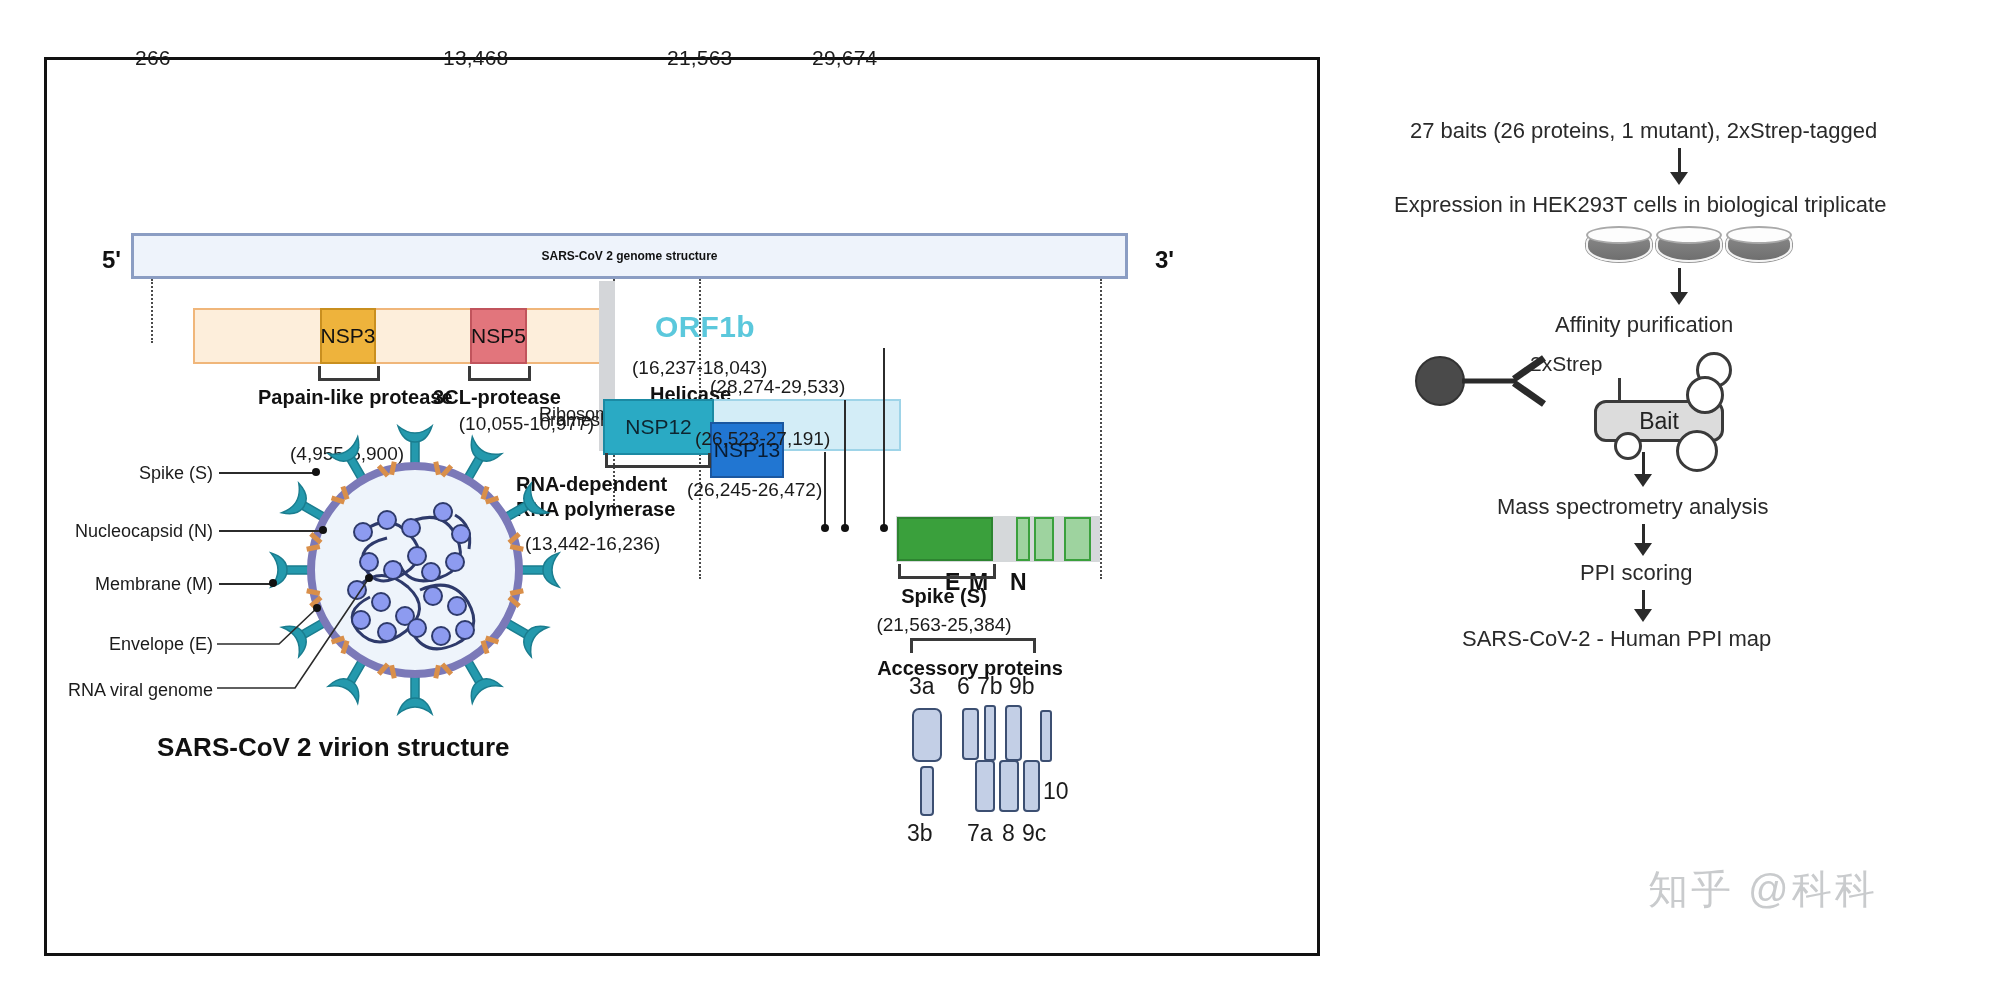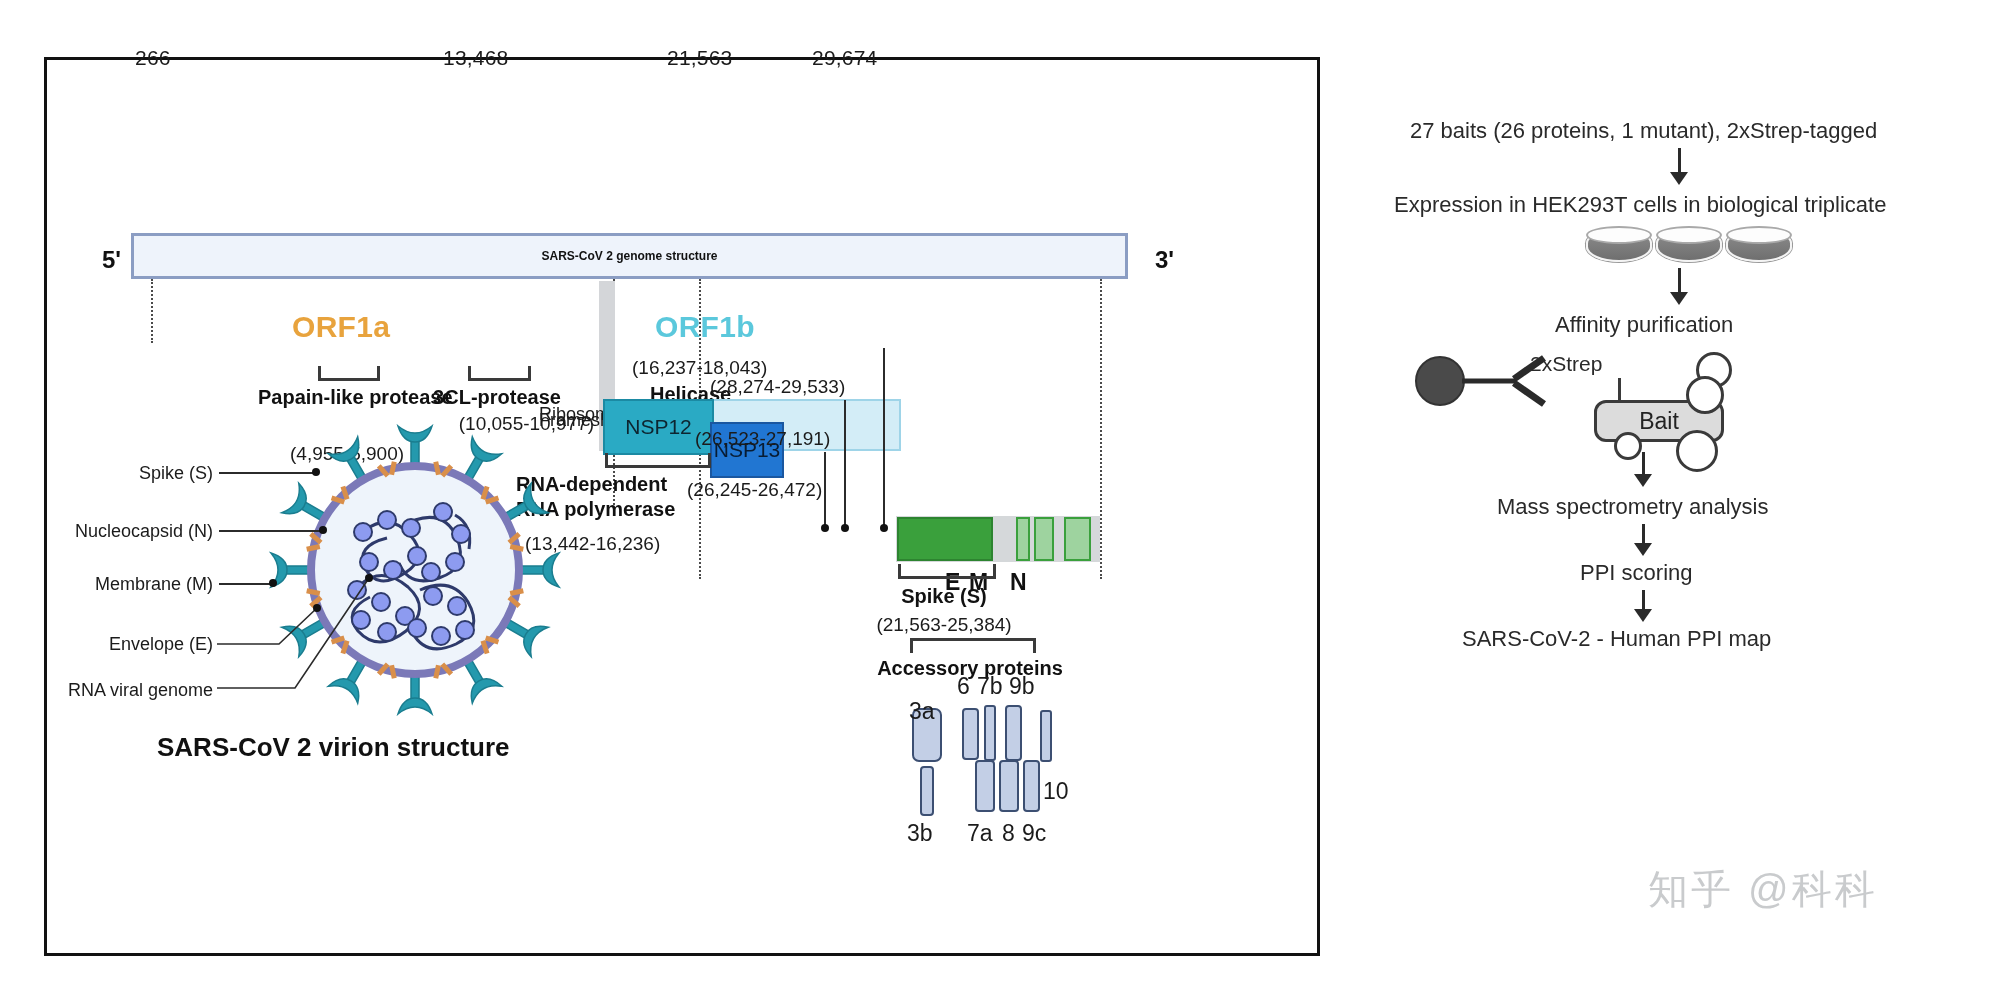--- a/index.html
+++ b/index.html
@@ -80,20 +80,24 @@
   <div class="abs" id="genome-bar" style="left:84px;top:173px;">
     <span>SARS-CoV 2 genome structure</span>
   </div>
 
   <div class="abs vline" style="left:104px;top:219px;height:64px;"></div>
   <div class="abs vline" style="left:566px;top:219px;height:230px;"></div>
   <div class="abs vline" style="left:652px;top:219px;height:300px;"></div>
   <div class="abs vline" style="left:1053px;top:219px;height:300px;"></div>
 
   <div class="abs orf-label" style="left:245px;top:250px;color:#E8A33D;">ORF1a</div>
+  <div class="abs" id="orf1a-bar" style="left:146px;top:248px;">
+    <div class="nsp-box" id="nsp3">NSP3</div>
+    <div class="nsp-box" id="nsp5">NSP5</div>
+  </div>
 
   <div class="abs bracket" style="left:271px;top:306px;width:56px;"></div>
   <div class="abs bold-cap" style="left:211px;top:325px;width:176px;">Papain-like protease</div>
   <div class="abs coord" style="left:243px;top:383px;">(4,955-5,900)</div>
 
   <div class="abs bracket" style="left:421px;top:306px;width:57px;"></div>
   <div class="abs bold-cap" style="left:371px;top:325px;width:158px;">3CL-protease</div>
   <div class="abs coord" style="left:353px;top:353px;width:194px;text-align:right;">(10,055-10,977)</div>
 
   <div class="abs" id="frameshift-col" style="left:552px;top:221px;"></div>
@@ -147,21 +151,21 @@
   <div class="acc-pill" style="left:865px;top:648px;width:26px;height:50px;"></div>
   <div class="acc-pill" style="left:873px;top:706px;width:10px;height:46px;border-radius:4px;"></div>
   <div class="acc-pill" style="left:915px;top:648px;width:13px;height:48px;border-radius:4px;"></div>
   <div class="acc-pill" style="left:937px;top:645px;width:8px;height:52px;border-radius:3px;"></div>
   <div class="acc-pill" style="left:958px;top:645px;width:13px;height:52px;border-radius:4px;"></div>
   <div class="acc-pill" style="left:993px;top:650px;width:8px;height:48px;border-radius:3px;"></div>
   <div class="acc-pill" style="left:928px;top:700px;width:16px;height:48px;border-radius:4px;"></div>
   <div class="acc-pill" style="left:952px;top:700px;width:16px;height:48px;border-radius:4px;"></div>
   <div class="acc-pill" style="left:976px;top:700px;width:13px;height:48px;border-radius:4px;"></div>
 
-  <div class="acc-lbl" style="left:862px;top:613px;margin-top:25px;">3a</div>
+  <div class="acc-lbl" style="left:862px;top:613px;">3a</div>
   <div class="acc-lbl" style="left:910px;top:613px;">6</div>
   <div class="acc-lbl" style="left:930px;top:613px;">7b</div>
   <div class="acc-lbl" style="left:962px;top:613px;">9b</div>
   <div class="acc-lbl" style="left:996px;top:718px;">10</div>
   <div class="acc-lbl" style="left:860px;top:760px;text-align:right;">3b</div>
   <div class="acc-lbl" style="left:920px;top:760px;">7a</div>
   <div class="acc-lbl" style="left:955px;top:760px;">8</div>
   <div class="acc-lbl" style="left:975px;top:760px;">9c</div>
 
   <svg class="abs" style="left:218px;top:360px;width:300px;height:300px;" viewBox="0 0 300 300">

